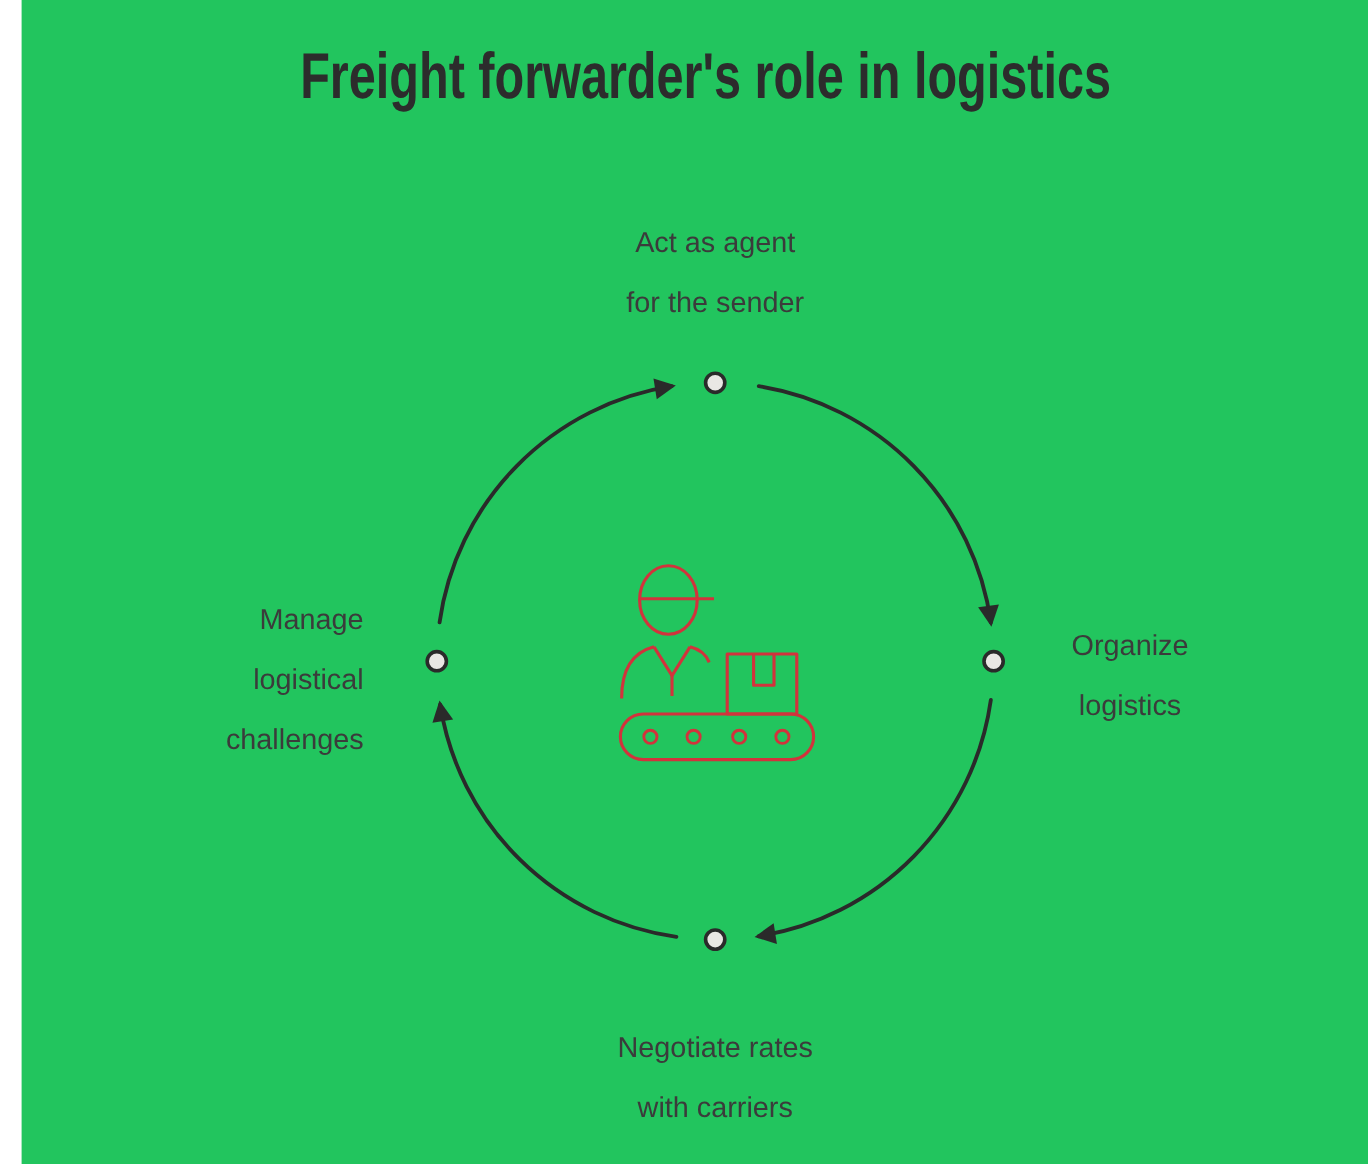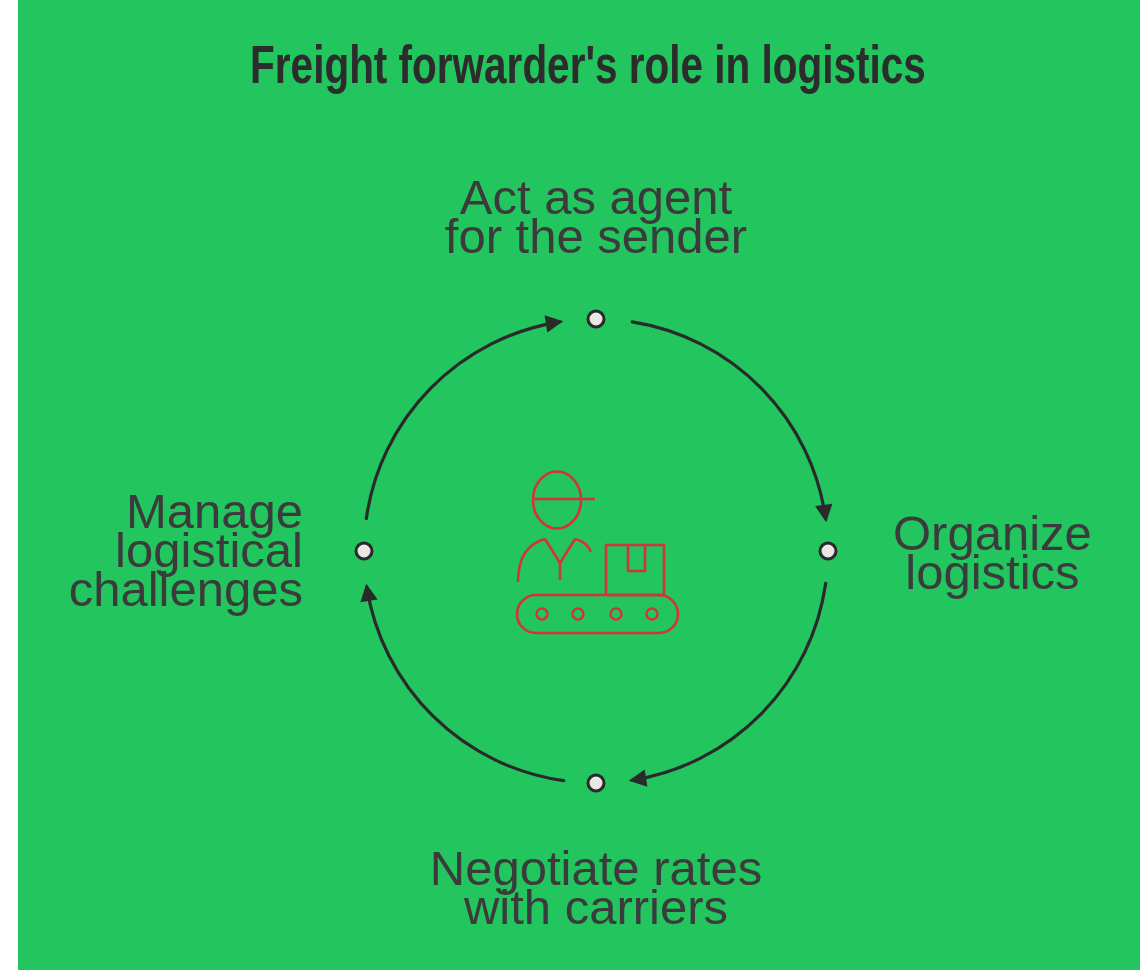--- a/index.html
+++ b/index.html
@@ -32,22 +32,22 @@
     white-space: nowrap;
     letter-spacing: 0px;
   }
   .diagram-svg {
     position: absolute;
     top: 0;
     left: 0;
   }
   .node-label {
     position: absolute;
-    font-size: 49px;
-    line-height: 39px;
+    font-size: 24px;
+    line-height: 50px;
     color: #3b3b3b;
     white-space: pre-line;
   }
   .label-top {
     left: 578px;
     top: 178px;
     transform: translateX(-50%);
     text-align: center;
   }
   .label-right {

